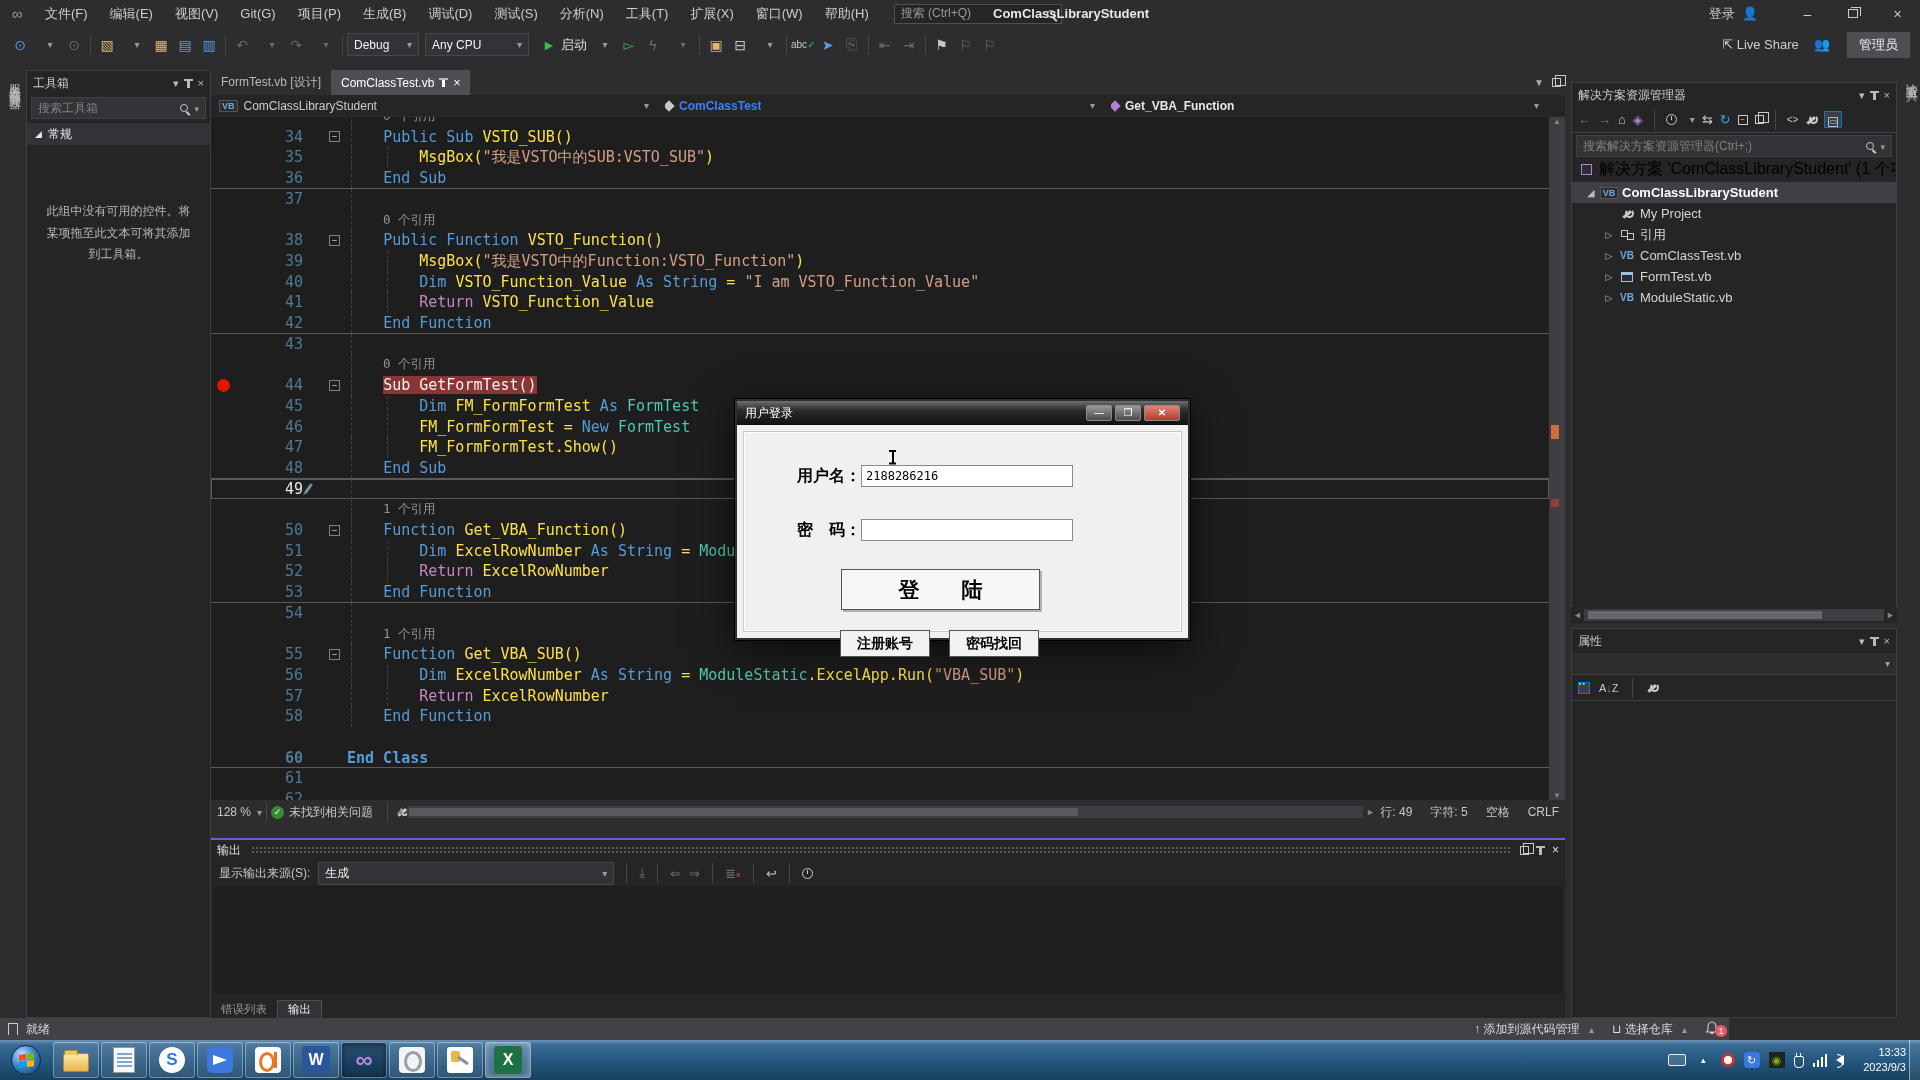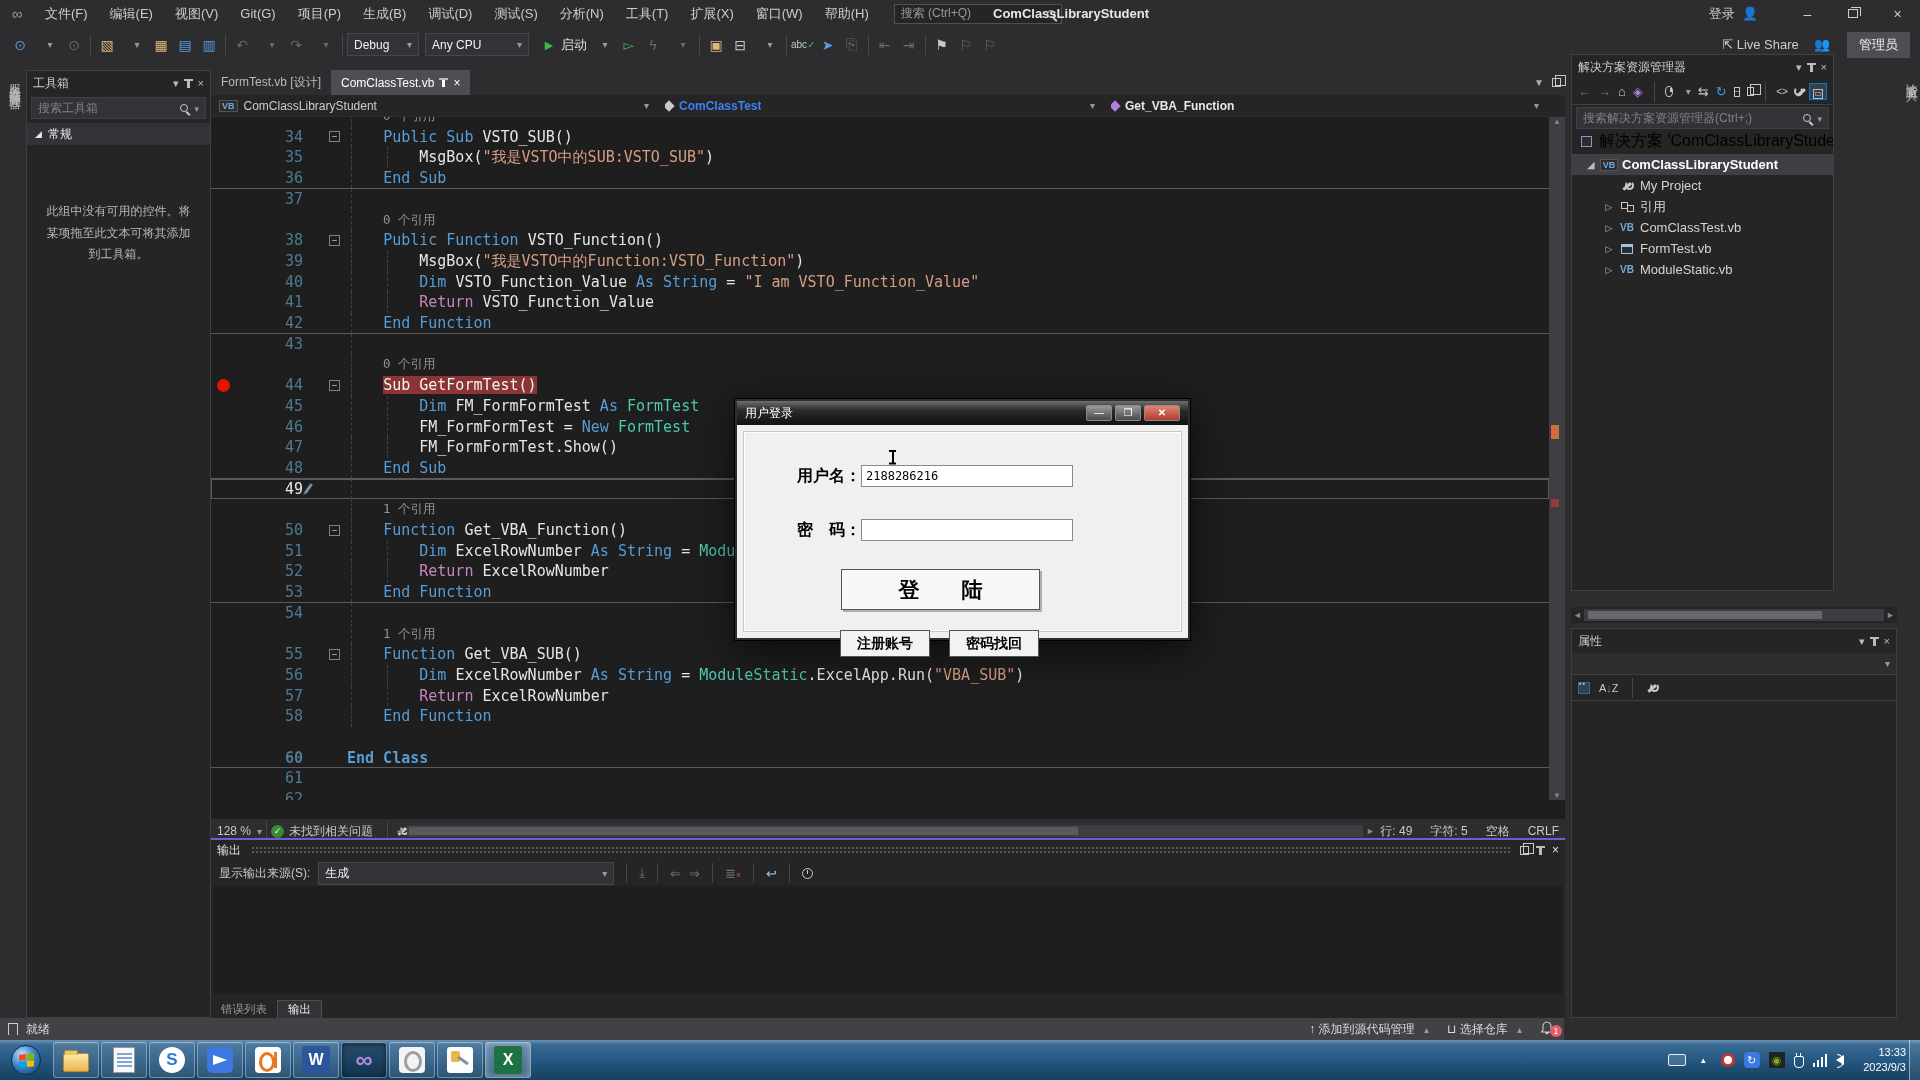--- a/index.html
+++ b/index.html
@@ -70,33 +70,33 @@
   .crow .bp { position:absolute; left:6px; top:3.5px; width:13px; height:13px; border-radius:50%; background:#E51400; }
   .crow .num { position:absolute; left:30px; width:62px; text-align:right; color:#4E7A96; }
   .crow .num.cur { color:#E8E8E8; }
   .crow .fold { position:absolute; left:118px; top:4.5px; width:11px; height:11px; border:1px solid #808080; color:#C8C8C8;
                 font-size:9px; line-height:9px; text-align:center; background:#1E1E1E; }
   .crow .txt { position:absolute; left:136px; }
   .crow.sep { border-bottom:1px solid #5A5A5A; }
   .crow.curline { outline:1px solid #5A5A5A; outline-offset:-1px; }
   .guide { position:absolute; top:0; height:100%; border-left:1px dashed #404040; }
   .lens { color:#949494; font-size:12.5px; }
-  .c-k { color:#569CD6; } .c-i { color:#e5e5e5; } .c-t { color:#4EC9B0; }
+  .c-k { color:#569CD6; } .c-i { color:#fde047; } .c-t { color:#4EC9B0; }
   .c-s { color:#D69D85; } .c-r { color:#C586C0; }
   .c-w { background:#8B3434; color:#F2F2F2; }
   .penic { position:absolute; left:96px; top:4px; width:3px; height:11px; background:#7A8EA3; transform:rotate(35deg); }
   .penic:after { content:""; position:absolute; left:0; top:11px; border-left:1.5px solid transparent; border-right:1.5px solid transparent; border-top:3px solid #7A8EA3; }
 
   
   #vscroll { position:absolute; right:0; top:47px; width:16px; height:683px; background:#3E3E42; color:#858585; font-size:8px; }
   #vscroll .sa { position:absolute; left:0; width:16px; text-align:center; }
   .mark { position:absolute; left:2px; width:8px; }
 
   
-  #estrip { position:absolute; left:0; top:730px; width:1354px; height:24px; background:#2D2D30; display:flex; align-items:center; color:#C8C8C8; font-size:12px;margin-top:19px; }
+  #estrip { position:absolute; left:0; top:730px; width:1354px; height:24px; background:#2D2D30; display:flex; align-items:center; color:#C8C8C8; font-size:12px; }
   .chk { display:inline-flex; width:13px; height:13px; border-radius:50%; background:#388A34; color:#fff; font-size:9px; align-items:center; justify-content:center; margin-right:5px; }
   #hscroll { position:absolute; left:184px; top:5px; width:980px; height:14px; display:flex; align-items:center; color:#858585; font-size:9px; }
   #hscroll .track { flex:1; height:12px; background:#3E3E42; margin:0 3px; position:relative; }
   #hscroll .thumb { position:absolute; left:2px; top:2px; width:70%; height:8px; background:#5A5A5E; }
   #estrip-right { position:absolute; right:6px; top:0; height:24px; display:flex; align-items:center; gap:18px; color:#C8C8C8; }
 
   
   #output { position:absolute; left:211px; top:838px; width:1354px; height:162px; background:#252526; border-top:2px solid #6A5FD0; }
   #out-head { height:20px; display:flex; align-items:center; color:#E0E0E0; font-size:12px; padding:0 6px; }
   #out-dots { flex:1; height:8px; margin:0 10px;
@@ -105,21 +105,21 @@
   #out-combo { width:296px; }
   .oicon { color:#6E6E72; font-size:13px; }
   #out-body { height:108px; background:#1E1E1E; margin:0 2px; }
 
   
   #panel-tabs { position:absolute; left:211px; top:1000px; width:1354px; height:18px; background:#252526; display:flex; font-size:11.5px; }
   .ptab { padding:0 10px; display:flex; align-items:center; color:#999; }
   .ptab.active { background:#333337; border:1px solid #4D4D52; border-bottom:none; color:#EEE; }
 
   
-  #solution { position:absolute; left:1571px; top:54px; width:263px; height:537px; background:#252526; border:1px solid #3F3F46; }
+  #solution { position:absolute; left:1571px; top:82px; width:326px; height:537px; background:#252526; border:1px solid #3F3F46; }
   #sol-toolbar { height:26px; display:flex; align-items:center; gap:7px; padding:0 6px; color:#C8C8C8; font-size:13px; border-bottom:1px solid #3F3F46; }
   .sicon { font-size:13px; color:#C8C8C8; }
   .sicon.b { color:#3B9EEA; }
   .tool-toggle { border:1px solid #007ACC; background:#3E3E42; padding:0 3px; }
   .clockic { display:inline-block; width:11px; height:11px; border:1.5px solid #C8C8C8; border-radius:50%; position:relative; }
   .clockic:after { content:""; position:absolute; left:4px; top:1px; width:1.5px; height:4px; background:#C8C8C8; }
   .dbl-sq { display:inline-block; width:9px; height:9px; border:1px solid #C8C8C8; position:relative; }
   .dbl-sq:before { content:""; position:absolute; left:2px; top:-4px; width:9px; height:9px; border:1px solid #C8C8C8; }
   .box-minus { display:inline-block; width:10px; height:10px; border:1px solid #C8C8C8; font-size:8px; line-height:8px; text-align:center; }
   #sol-tree { font-size:13px; color:#D4D4D4; margin-top:2px; }
@@ -140,21 +140,21 @@
   #sol-hscroll .thumb { position:absolute; left:4px; top:2px; width:78%; height:8px; background:#68686C; }
 
   #props { position:absolute; left:1571px; top:628px; width:326px; height:390px; background:#252526; border:1px solid #3F3F46; }
   #props-combo { height:22px; background:#2D2D30; border-bottom:1px solid #3F3F46; display:flex; align-items:center; justify-content:flex-end; padding:0 6px; color:#999; font-size:10px; }
   #props-toolbar { height:26px; display:flex; align-items:center; gap:9px; padding:0 6px; border-bottom:1px solid #3F3F46; color:#C8C8C8; font-size:11px; }
   .catic { display:inline-block; width:12px; height:12px; border:1px solid #007ACC; background:#3E3E42; position:relative; }
   .catic:before { content:"▪▪"; position:absolute; left:0; top:-3px; font-size:7px; color:#C8C8C8; letter-spacing:1px; }
   #right-strip { position:absolute; left:1897px; top:62px; width:23px; height:956px; background:#2D2D30; }
 
   
-  #statusbar { position:absolute; left:0; top:1018px; width:1564px; height:22px; background:#414146; color:#DDD; font-size:12px; display:flex; align-items:center; }
+  #statusbar { position:absolute; left:0; top:1018px; width:1729px; height:22px; background:#414146; color:#DDD; font-size:12px; display:flex; align-items:center; }
   .flagic { display:inline-block; width:10px; height:12px; border:1.5px solid #CCC; border-bottom:none; margin:0 8px 0 8px; position:relative; }
   #status-right { position:absolute; right:8px; display:flex; align-items:center; gap:18px; }
   .bellwrap { position:relative; width:16px; height:16px; }
   .badge { position:absolute; right:-6px; top:4px; background:#E8596A; color:#fff; border-radius:50%; width:12px; height:12px; font-size:9px; text-align:center; line-height:12px; }
 
   
   #taskbar { position:absolute; left:0; top:1040px; width:1920px; height:40px;
              background:linear-gradient(#6C93B5 0%, #3A6A92 12%, #275A84 45%, #16405F 100%); display:flex; align-items:center; }
   #startorb { width:52px; height:40px; display:flex; align-items:center; justify-content:center; }
   .orb { width:30px; height:30px; border-radius:50%; background:radial-gradient(circle at 35% 30%, #BFE3FF 0%, #3E84C8 45%, #123C66 100%); border:1px solid #0E2F4E; position:relative; }

